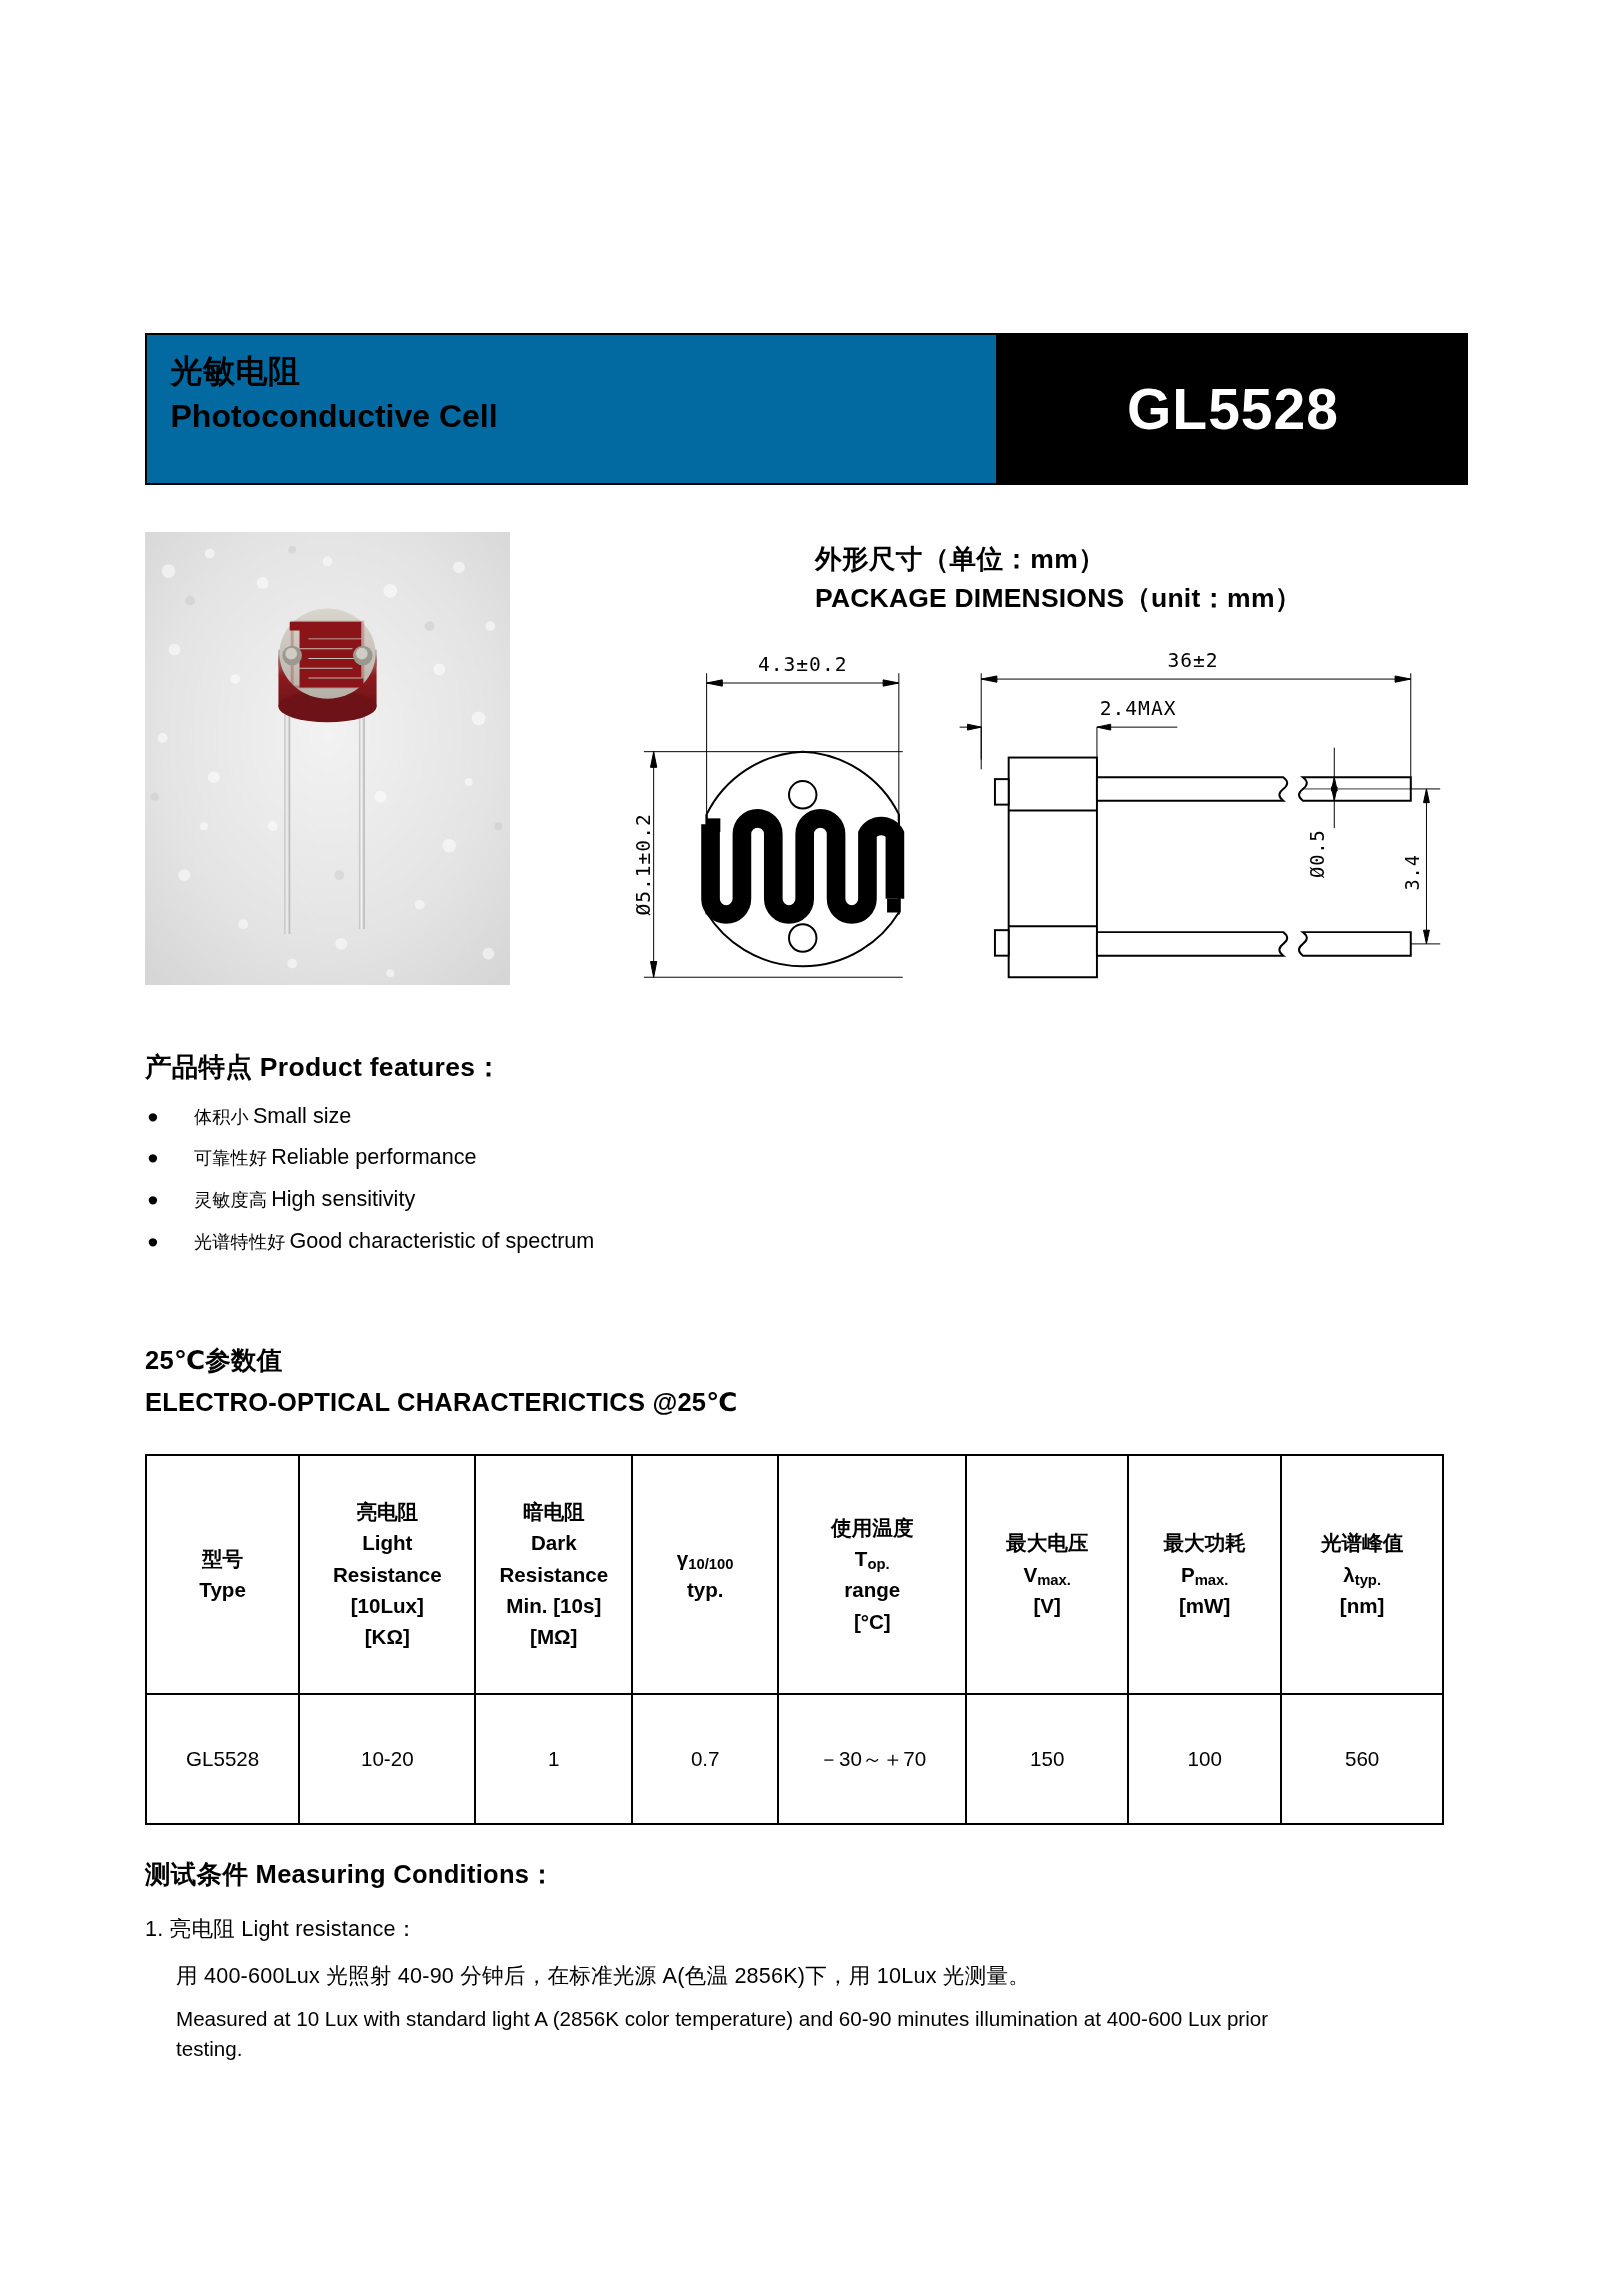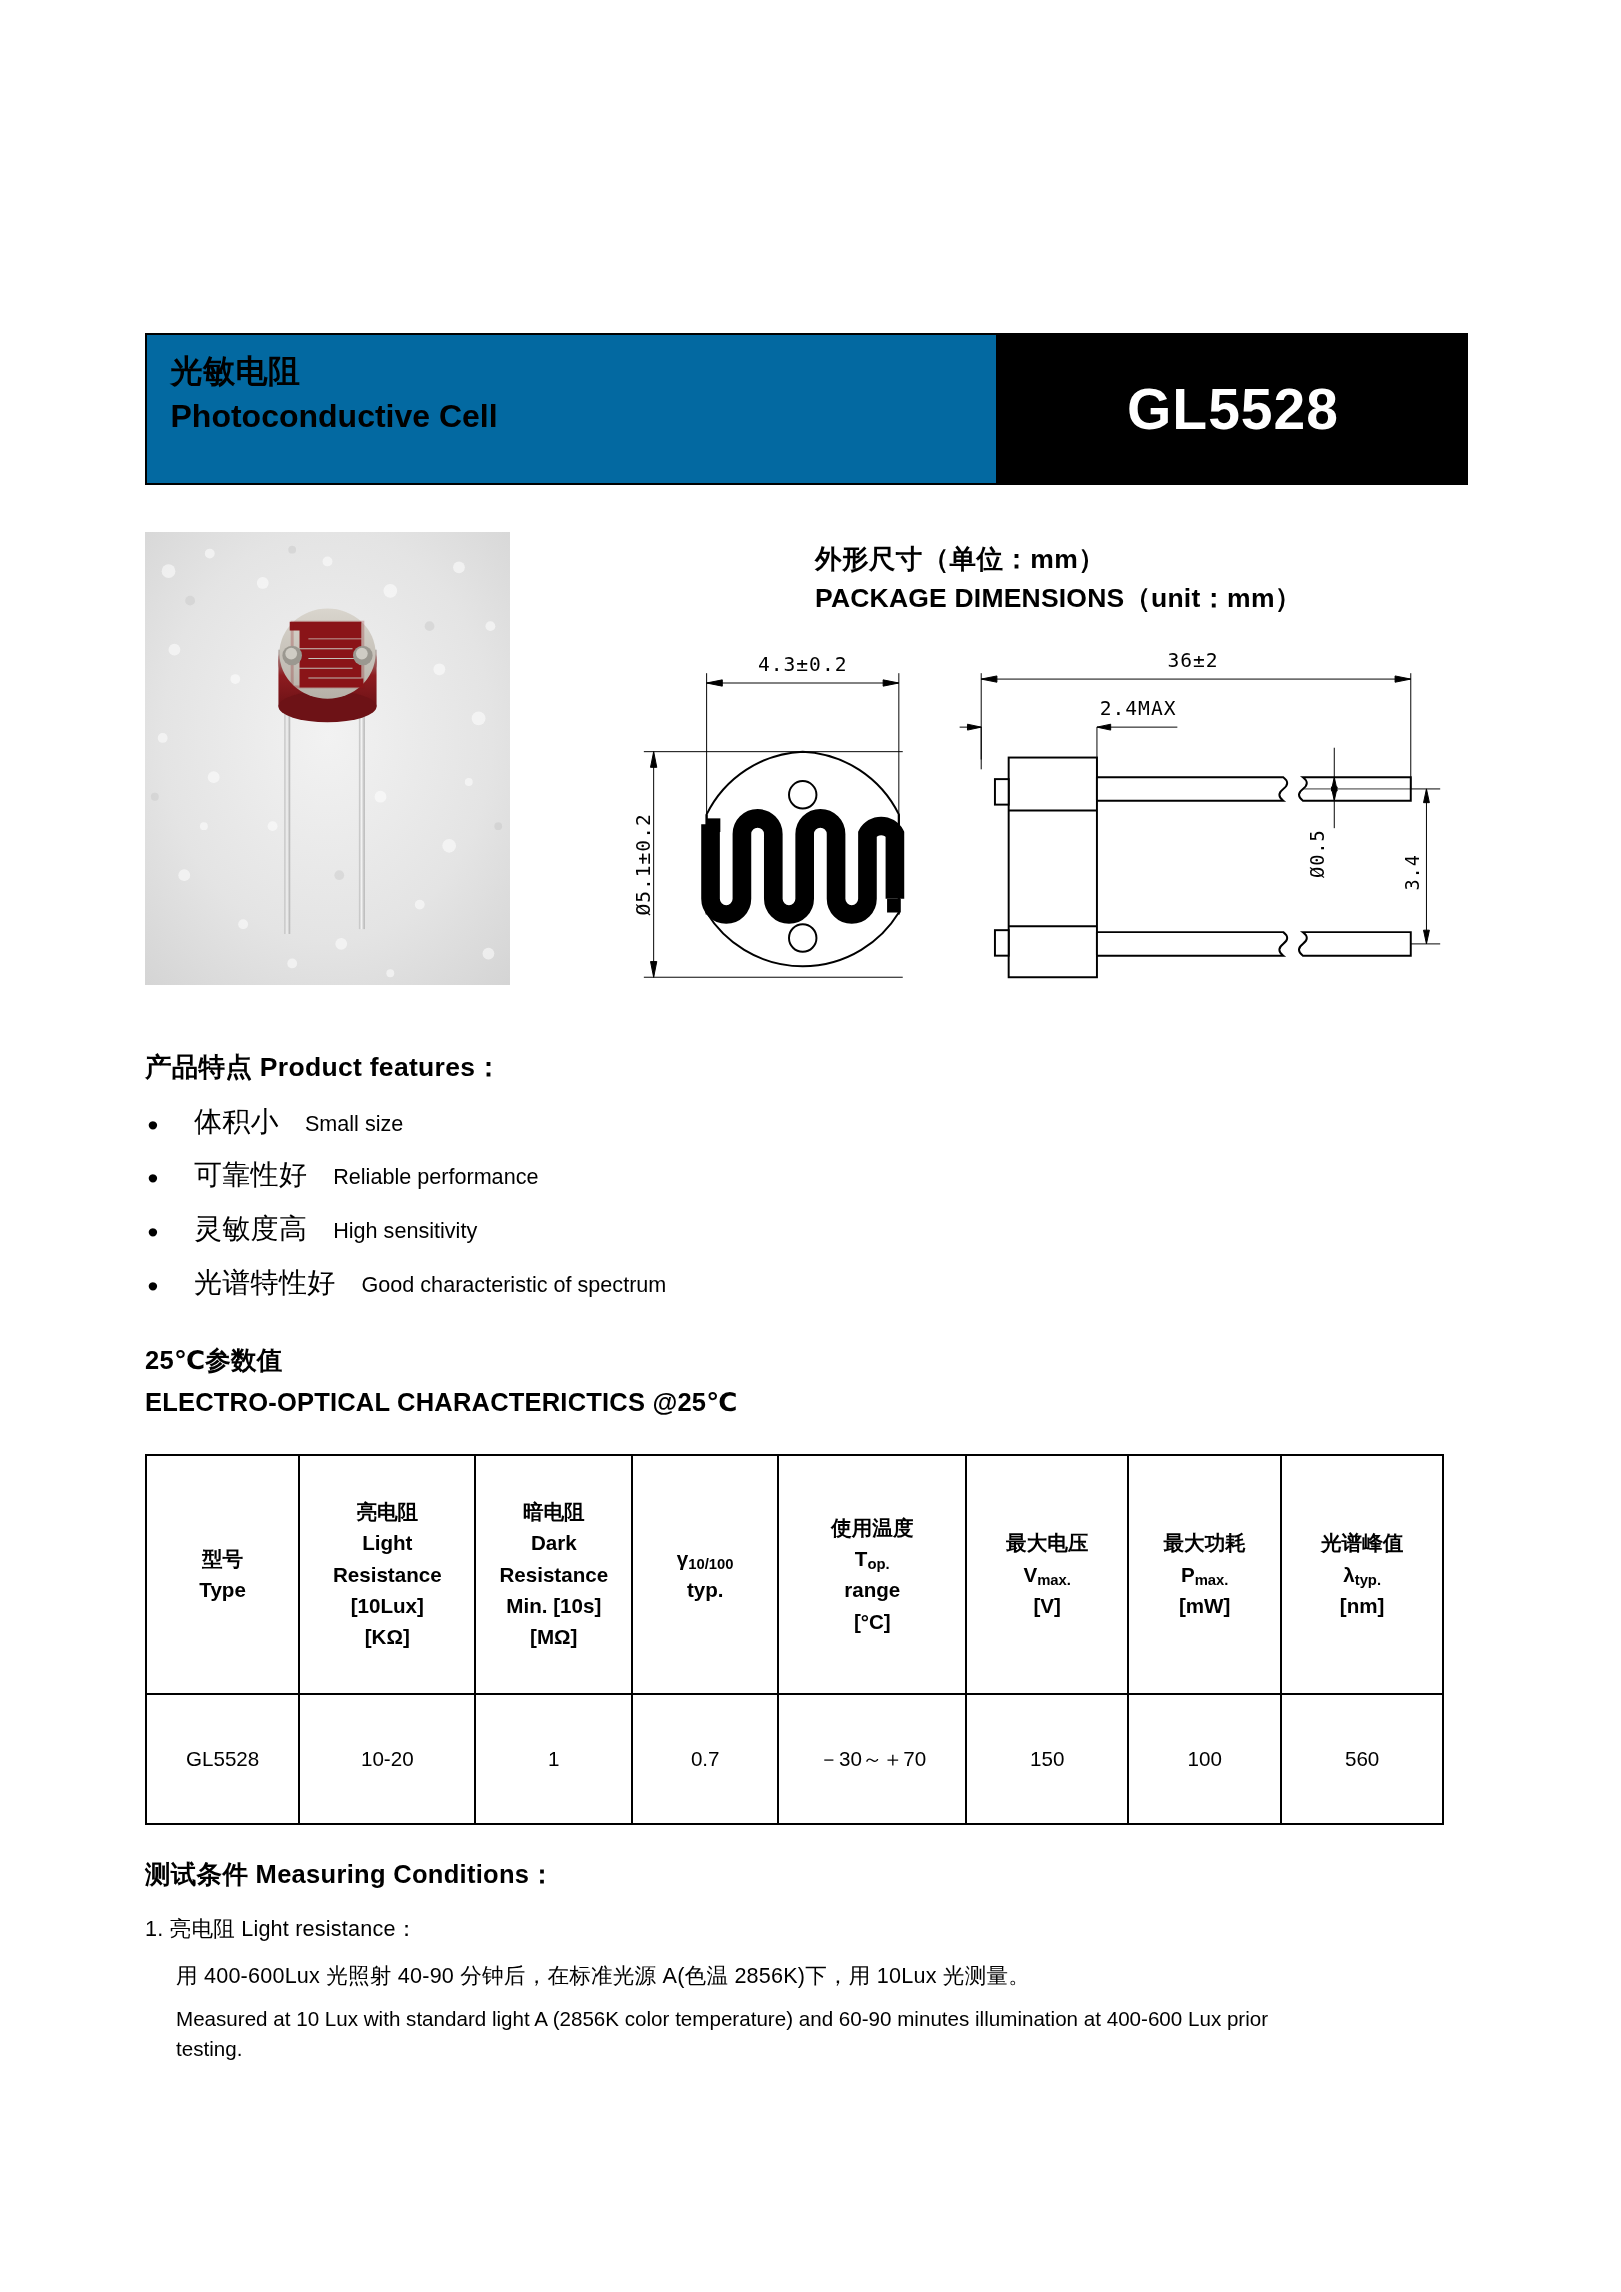--- a/index.html
+++ b/index.html
@@ -127,28 +127,28 @@
     align-items: baseline;
     margin-bottom: 15.7px;
   }
   .feature-bullet {
     width: 47px;
     font-size: 19.6px;
     line-height: 1;
     padding-left: 2px;
   }
   .feature-cn {
-    font-size: 28px;
+    font-size: 18px;
     letter-spacing: 0.3px;
     white-space: nowrap;
     text-align: right;
   }
   .feature-en {
     font-size: 21.6px;
-    margin-left: 26px;
+    margin-left: 4px;
     white-space: nowrap;
   }
 
   
   .chars-title {
     position: absolute;
     left: 145px;
     top: 1341px;
     width: 980px;
   }

